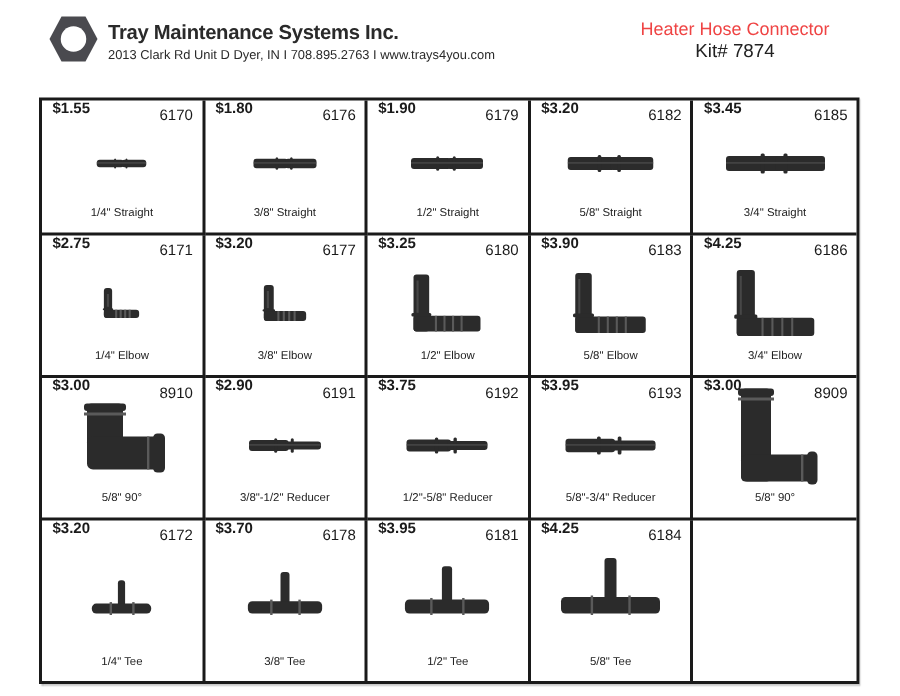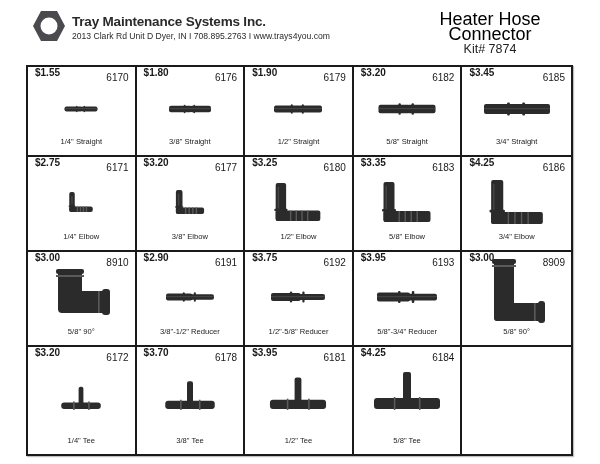--- a/index.html
+++ b/index.html
@@ -3,21 +3,21 @@
 <meta charset="utf-8">
 <style>
   html, body { margin: 0; padding: 0; background: #ffffff; }
   body { width: 600px; height: 464px; position: relative; overflow: hidden; font-family: "Liberation Sans", sans-serif; color: #1a1a1a; }
   .header { position: absolute; left: 0; top: 0; width: 600px; height: 60px; }
   .logo { position: absolute; left: 32px; top: 10px; width: 34px; height: 32px; }
   .company { position: absolute; left: 72px; top: 14px; }
   .company-name { font-size: 13.5px; font-weight: bold; color: #2a2a2a; letter-spacing: -0.2px; line-height: 16px; }
   .company-addr { font-size: 8.6px; color: #2a2a2a; line-height: 12px; }
   .kit { position: absolute; left: 415px; top: 12px; width: 150px; text-align: center; }
-  .kit-title { font-size: 18px; color: #000000; line-height: 15px; text-align: center; }
+  .kit-title { font-size: 12px; color: #ef4444; line-height: 15px; text-align: center; }
   .kit-num { font-size: 12.5px; color: #222; line-height: 15px; }
   .grid { position: absolute; left: 26px; top: 65px; width: 547px; height: 391px; border: 2px solid #1a1a1a; box-sizing: border-box; display: grid; grid-template-columns: repeat(5, 1fr); grid-template-rows: 90px 95px 95px 1fr; box-shadow: 1px 1px 1px rgba(0,0,0,0.25); }
   .cell { position: relative; border-right: 2px solid #1a1a1a; border-bottom: 2px solid #1a1a1a; box-sizing: border-box; }
   .cell.last-col { border-right: none; }
   .cell.last-row { border-bottom: none; }
   .price { position: absolute; left: 7px; top: 0; font-size: 10px; font-weight: bold; }
   .part { position: absolute; right: 6px; top: 5px; font-size: 10px; font-weight: normal; }
   .label { position: absolute; left: 0; right: 0; bottom: 9px; text-align: center; font-size: 7.6px; color: #222; }
   .pic { position: absolute; left: 0; right: 0; top: 16px; bottom: 20px; display: flex; align-items: center; justify-content: center; }
   .pic svg { overflow: visible; }
@@ -156,21 +156,21 @@
           <rect x="36.925" y="38.55" width="1.4" height="10.45" fill="#5a5a5a"></rect>
           <rect x="42.625" y="38.55" width="1.4" height="10.45" fill="#5a5a5a"></rect>
           <rect x="48.324999999999996" y="38.55" width="1.4" height="10.45" fill="#5a5a5a"></rect>
           <rect x="54.02499999999999" y="38.55" width="1.4" height="10.45" fill="#5a5a5a"></rect>
           <rect x="24.675000000000004" y="15" width="1.4" height="21.55" fill="#5a5a5a" opacity="0.6"></rect>
         </svg>
       </div>
       <span class="label">1/2" Elbow</span>
     </div>
     <div class="cell">
-      <span class="price">$3.35</span>
+      <span class="price">$3.90</span>
       <span class="part">6183</span>
       <div class="pic">
         <svg width="90" height="60" viewBox="0 0 90 60">
           <rect x="21.5" y="10" width="11" height="40" rx="2" fill="#2b2b2b"></rect>
           <rect x="21.5" y="39" width="47" height="11" rx="2" fill="#2b2b2b"></rect>
           <rect x="20" y="37" width="14" height="2.5" rx="1" fill="#2b2b2b"></rect>
           <rect x="36.5" y="39" width="1.4" height="11" fill="#5a5a5a"></rect>
           <rect x="42.5" y="39" width="1.4" height="11" fill="#5a5a5a"></rect>
           <rect x="48.5" y="39" width="1.4" height="11" fill="#5a5a5a"></rect>
           <rect x="54.5" y="39" width="1.4" height="11" fill="#5a5a5a"></rect>

